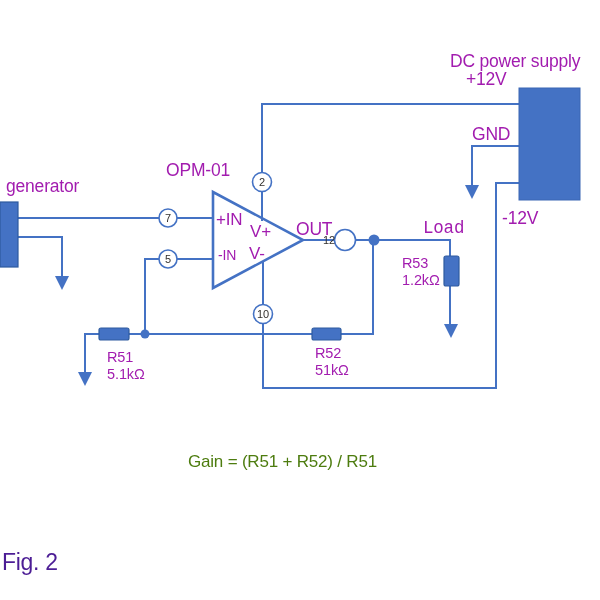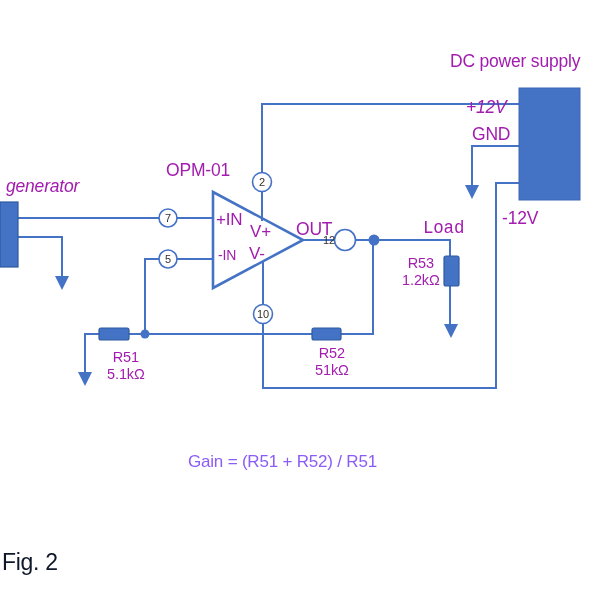--- a/index.html
+++ b/index.html
@@ -5,31 +5,31 @@
   html,body{margin:0;padding:0;}
   #canvas{
     position:relative;width:600px;height:600px;background:#ffffff;
     overflow:hidden;font-family:"Liberation Sans",sans-serif;
   }
   #circuit-svg{position:absolute;left:0;top:0;}
   .label{
     position:absolute;white-space:nowrap;color:#a21caf;
     font-size:17.5px;letter-spacing:-0.2px;line-height:1.1;
   }
-  .small{font-size:14.5px;letter-spacing:-0.1px;line-height:17px;text-align:center;}
+  .small{font-size:14.5px;letter-spacing:-0.1px;line-height:17px;}
   .pin{
     position:absolute;font-size:11px;color:#33302e;letter-spacing:0;
     transform:translate(-50%,-52%);white-space:nowrap;
   }
   .caption{
-    position:absolute;top:549px;white-space:nowrap;color:#0f172a;
+    position:absolute;top:549px;white-space:nowrap;color:#4c1d95;
     font-size:23px;letter-spacing:-0.3px;
   }
   .formula{
-    position:absolute;left:188px;top:452px;white-space:nowrap;color:#8b5cf6;
+    position:absolute;left:188px;top:452px;white-space:nowrap;color:#4d7c0f;
     font-size:17px;letter-spacing:-0.2px;
   }
 </style>
 </head>
 <body>
 
 <div id="canvas">
 
   <svg id="circuit-svg" width="600" height="600" viewBox="0 0 600 600">
 
@@ -68,24 +68,24 @@
       <rect x="444" y="256" width="15" height="30" rx="2" stroke="#2E5B9F" stroke-width="1.2"></rect>
       <circle cx="145" cy="334" r="4.5"></circle>
       <circle cx="374" cy="240" r="5.5"></circle>
       <polygon points="55,276 69,276 62,290"></polygon>
       <polygon points="465,185 479,185 472,199"></polygon>
       <polygon points="78,372 92,372 85,386"></polygon>
       <polygon points="444,324 458,324 451,338"></polygon>
     </g>
   </svg>
 
-  <div class="label" style="left:6px;top:177px;font-style:italic;">generator</div>
+  <div class="label" style="left:6px;top:177px;">generator</div>
   <div class="label" style="left:166px;top:161px;">OPM-01</div>
   <div class="label" style="left:450px;top:52px;">DC power supply</div>
-  <div class="label" style="left:466px;top:98px;font-style:italic;">+12V</div>
+  <div class="label" style="left:466px;top:70px;">+12V</div>
   <div class="label" style="left:472px;top:125px;">GND</div>
   <div class="label" style="left:502px;top:209px;">-12V</div>
   <div class="label" style="left:423px;top:219px;font-family:Liberation Mono, monospace;">Load</div>
   <div class="label" style="left:296px;top:220px;">OUT</div>
   <div class="label" style="left:216px;top:211px;font-size:17px;">+IN</div>
   <div class="label" style="left:250px;top:223px;font-size:17px;">V+</div>
   <div class="label" style="left:218px;top:248px;font-size:14px;">-IN</div>
   <div class="label" style="left:249px;top:245px;font-size:17px;">V-</div>
 
   <div class="label small" style="left:107px;top:349px;">

